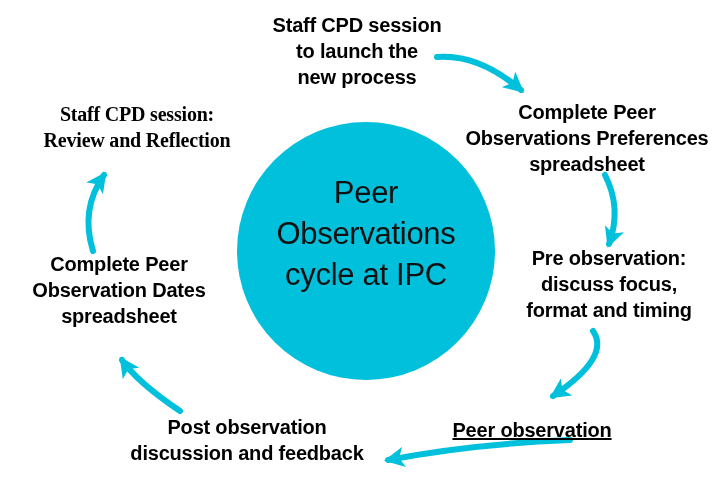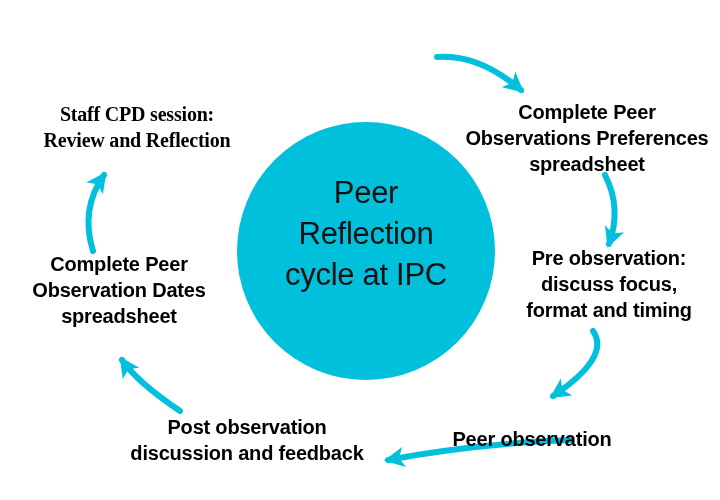--- a/index.html
+++ b/index.html
@@ -28,21 +28,21 @@
     line-height:41px;
     font-weight:400;
     color:#111;
     text-align:center;
     white-space:pre-line;
     letter-spacing:-0.3px;
   }
   .lbl-launch{left:227px;top:12px;width:260px;}
   .lbl-preferences{left:451px;top:99px;width:272px;}
   .lbl-pre{left:489px;top:245px;width:240px;}
-  .lbl-peer{left:422px;top:426px;width:220px;}
+  .lbl-peer{left:422px;top:417px;width:220px;text-decoration:underline;}
   .lbl-post{left:117px;top:414px;width:260px;}
   .lbl-dates{left:9px;top:251px;width:220px;}
   .lbl-review{left:12px;top:101px;width:250px;font-family:Liberation Serif, serif;}
 </style>
 </head>
 <body>
 
 <div class="canvas">
 
   <svg class="layer" width="720" height="500" viewBox="0 0 720 500">
@@ -58,23 +58,26 @@
       <path d="M437,57 Q479,54 521,90" marker-end="url(#arrowhead)" stroke="#00C0DC"></path>
       <path d="M605,175 Q622,208 609,244" marker-end="url(#arrowhead)" stroke="#00C0DC"></path>
       <path d="M593,331 Q611,357 553,396" marker-end="url(#arrowhead)" stroke="#00C0DC"></path>
       <path d="M570,440 Q471,444 388,460" marker-end="url(#arrowhead)" stroke="#00C0DC"></path>
       <path d="M180,411 Q137,382 122,360" marker-end="url(#arrowhead)" stroke="#00C0DC"></path>
       <path d="M93,251 Q80,209 104,175" marker-end="url(#arrowhead)" stroke="#00C0DC"></path>
     </g>
   </svg>
 
   <div class="cycle-title">Peer
-Reflection
+Observations
 cycle at IPC</div>
 
+  <div class="step-label lbl-launch">Staff CPD session
+to launch the
+new process</div>
 
   <div class="step-label lbl-preferences">Complete Peer
 Observations Preferences
 spreadsheet</div>
 
   <div class="step-label lbl-pre">Pre observation:
 discuss focus,
 format and timing</div>
 
   <div class="step-label lbl-peer">Peer observation</div>

